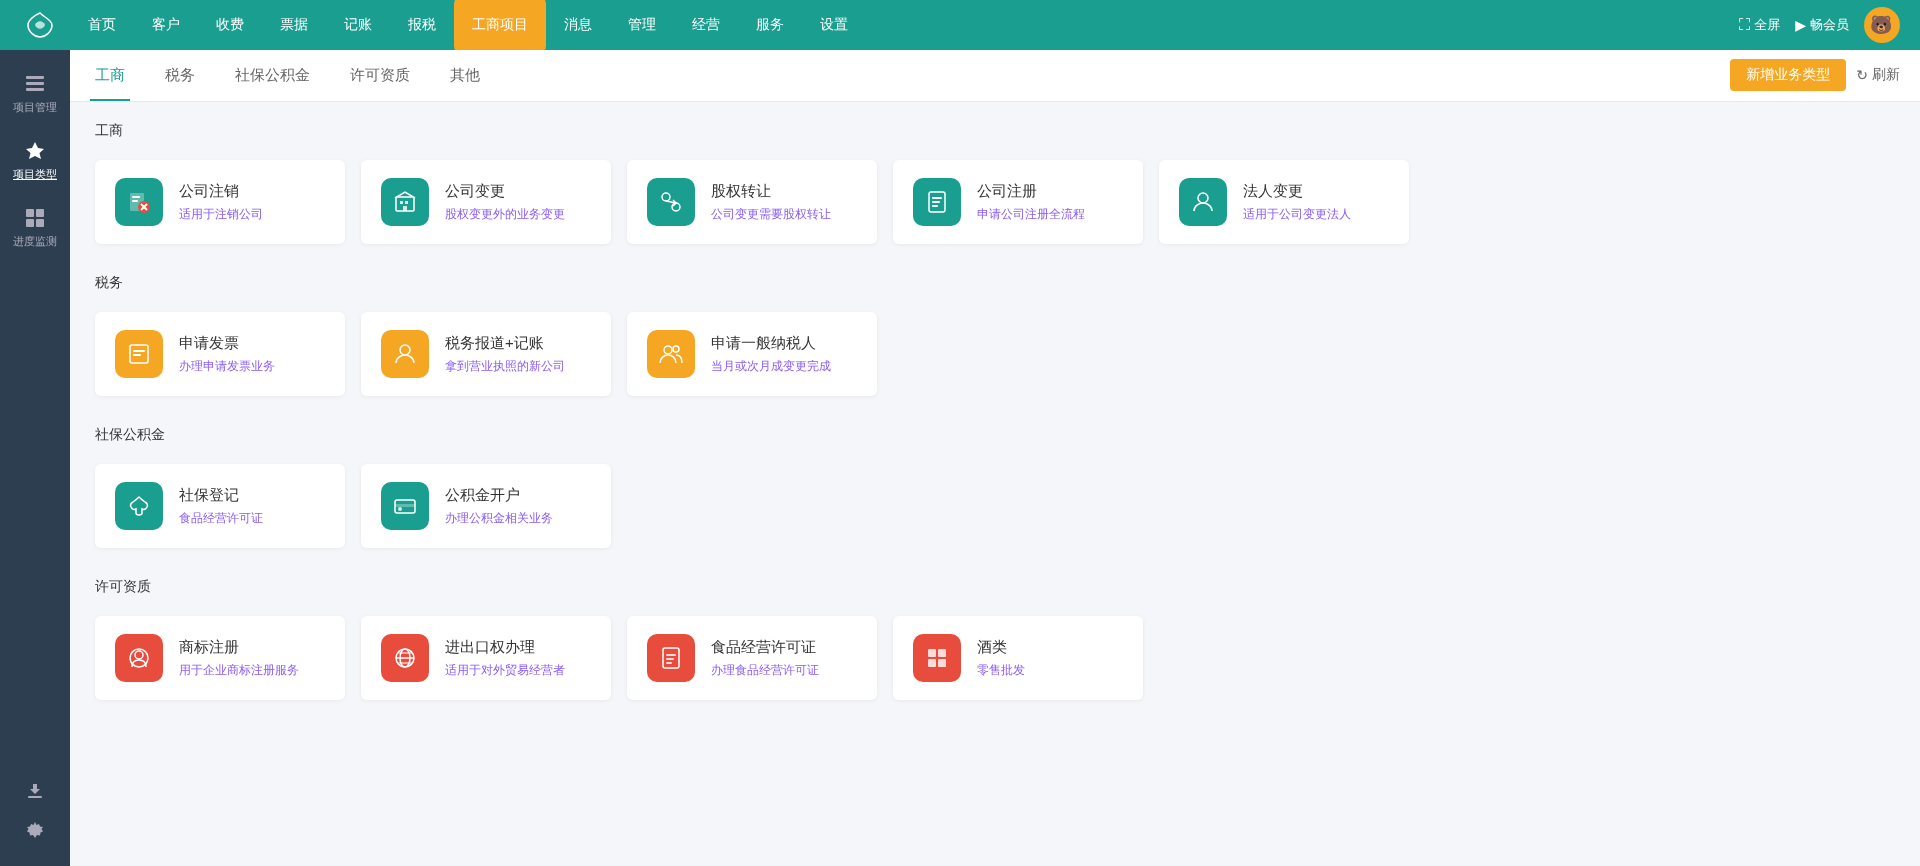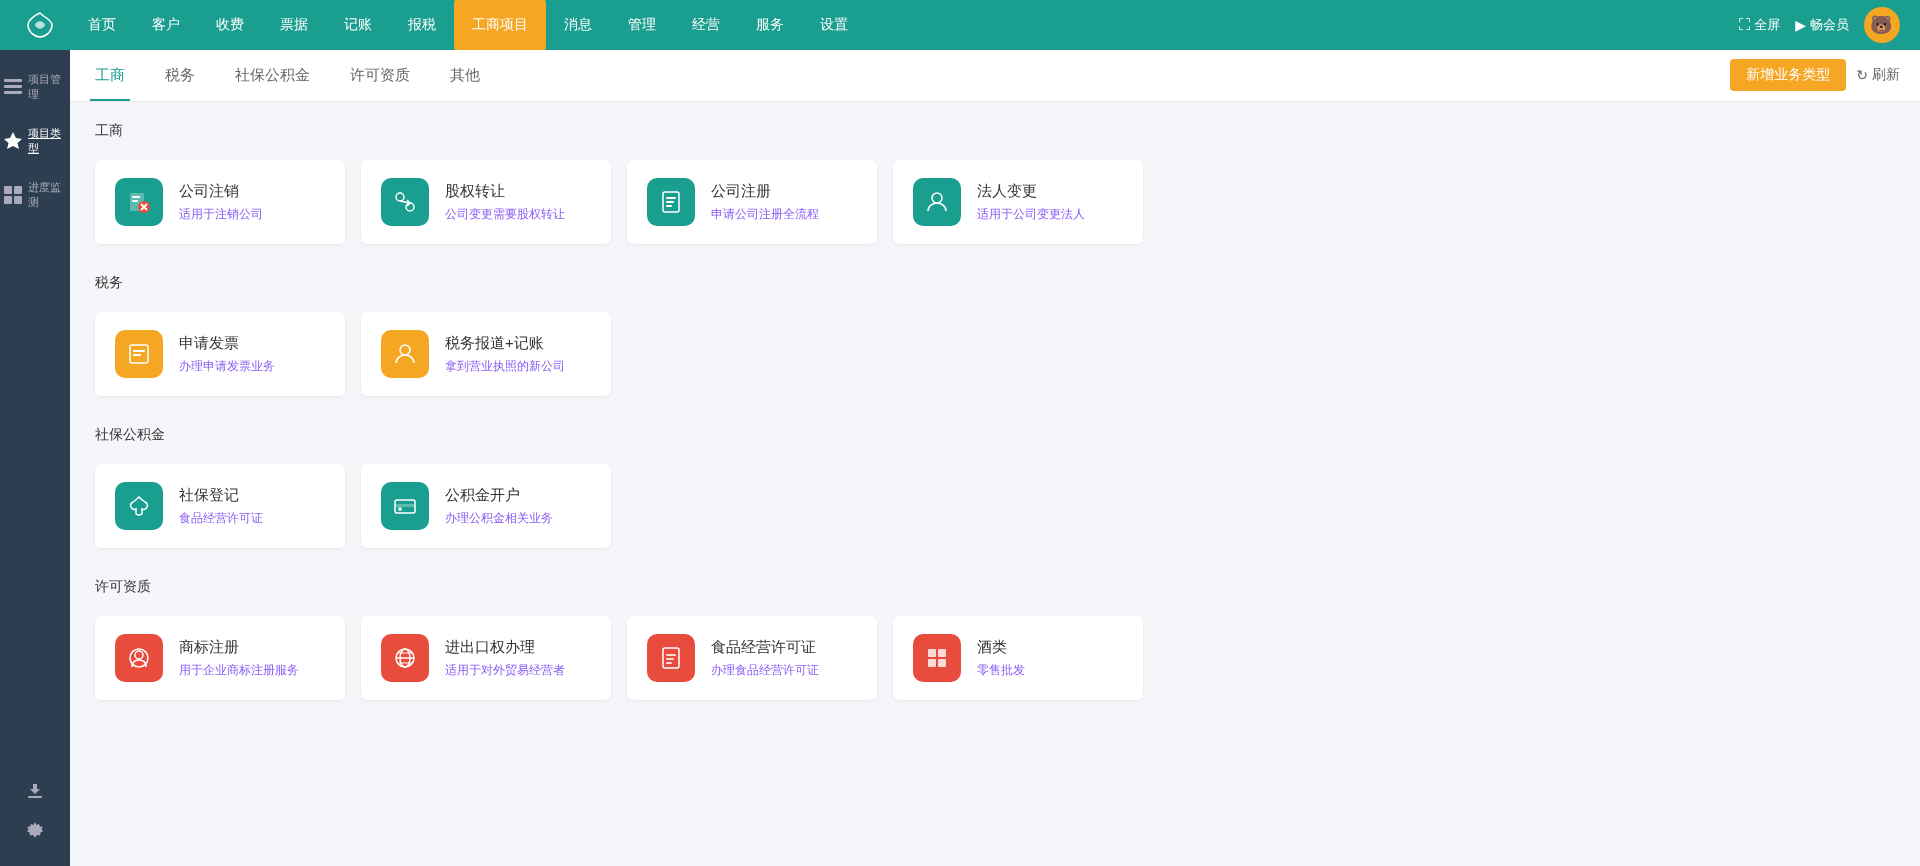--- a/index.html
+++ b/index.html
@@ -84,22 +84,23 @@
       background: #2c3e50;
       display: flex;
       flex-direction: column;
       align-items: center;
       padding-top: 10px;
       flex-shrink: 0;
     }
     .sidebar-item {
       width: 100%;
       display: flex;
-      align-items: center;
-      padding: 12px 2px;
+      flex-direction: column;
+      align-items: center;
+      padding: 12px 11px;
       color: #aab;
       cursor: pointer;
       font-size: 11px;
       gap: 4px;
     }
     .sidebar-item.active { color: white; text-decoration: underline; }
     .sidebar-icon {
       width: 24px;
       height: 24px;
       display: flex;
@@ -379,20 +380,35 @@
               </svg>
             </div>
             <div class="card-text">
               <div class="card-title">公司注销</div>
               <div class="card-desc">适用于注销公司</div>
             </div>
           </div>
           <div class="card">
             <div class="card-icon teal">
               <svg width="26" height="26" viewBox="0 0 26 26" fill="white">
+                <rect x="4" y="8" width="18" height="14" rx="1" fill="none" stroke="white" stroke-width="1.5"></rect>
+                <rect x="8" y="12" width="3" height="3" fill="white" opacity="0.8"></rect>
+                <rect x="13" y="12" width="3" height="3" fill="white" opacity="0.8"></rect>
+                <rect x="11" y="17" width="4" height="5" fill="white" opacity="0.8"></rect>
+                <path d="M3 9 L13 3 L23 9" fill="none" stroke="white" stroke-width="1.5"></path>
+              </svg>
+            </div>
+            <div class="card-text">
+              <div class="card-title">公司变更</div>
+              <div class="card-desc">股权变更外的业务变更</div>
+            </div>
+          </div>
+          <div class="card">
+            <div class="card-icon teal">
+              <svg width="26" height="26" viewBox="0 0 26 26" fill="white">
                 <circle cx="8" cy="8" r="4" fill="none" stroke="white" stroke-width="1.5"></circle>
                 <circle cx="18" cy="18" r="4" fill="none" stroke="white" stroke-width="1.5"></circle>
                 <path d="M8 12 L18 14" stroke="white" stroke-width="1.5"></path>
                 <path d="M15 11 L18 14 L15 17" fill="none" stroke="white" stroke-width="1.5"></path>
               </svg>
             </div>
             <div class="card-text">
               <div class="card-title">股权转让</div>
               <div class="card-desc">公司变更需要股权转让</div>
             </div>
@@ -442,20 +458,34 @@
           <div class="card">
             <div class="card-icon orange">
               <svg width="26" height="26" viewBox="0 0 26 26" fill="white">
                 <circle cx="13" cy="9" r="5" fill="none" stroke="white" stroke-width="1.5"></circle>
                 <path d="M4 22 C4 17, 9 14, 13 14 C17 14, 22 17, 22 22" fill="none" stroke="white" stroke-width="1.5"></path>
               </svg>
             </div>
             <div class="card-text">
               <div class="card-title">税务报道+记账</div>
               <div class="card-desc">拿到营业执照的新公司</div>
+            </div>
+          </div>
+          <div class="card">
+            <div class="card-icon orange">
+              <svg width="26" height="26" viewBox="0 0 26 26" fill="white">
+                <circle cx="10" cy="9" r="4" fill="none" stroke="white" stroke-width="1.5"></circle>
+                <path d="M2 22 C2 17, 6 14, 10 14 C14 14, 18 17, 18 22" fill="none" stroke="white" stroke-width="1.5"></path>
+                <circle cx="18" cy="8" r="3" fill="none" stroke="white" stroke-width="1.5"></circle>
+                <path d="M18 14 C21 14, 24 16, 24 22" fill="none" stroke="white" stroke-width="1.5"></path>
+              </svg>
+            </div>
+            <div class="card-text">
+              <div class="card-title">申请一般纳税人</div>
+              <div class="card-desc">当月或次月成变更完成</div>
             </div>
           </div>
         </div>
         <div class="section-title section-sep">社保公积金</div>
         <div class="cards-grid">
           <div class="card">
             <div class="card-icon teal">
               <svg width="26" height="26" viewBox="0 0 26 26" fill="white">
                 <path d="M13 4 C13 4, 10 7, 7 9 C5 10, 4 12, 5 14 C6 16, 8 17, 10 16 L10 20 C10 21, 11 22, 13 22 C15 22, 16 21, 16 20 L16 16 C18 17, 20 16, 21 14 C22 12, 21 10, 19 9 C16 7, 13 4, 13 4Z" fill="none" stroke="white" stroke-width="1.5"></path>
               </svg>

